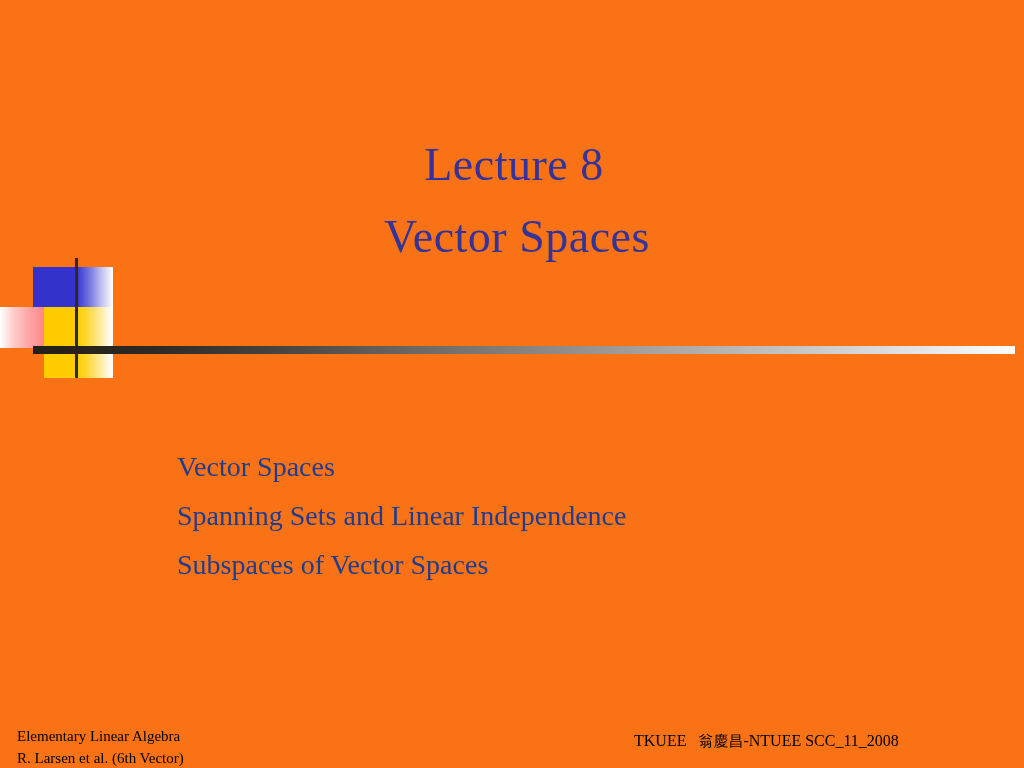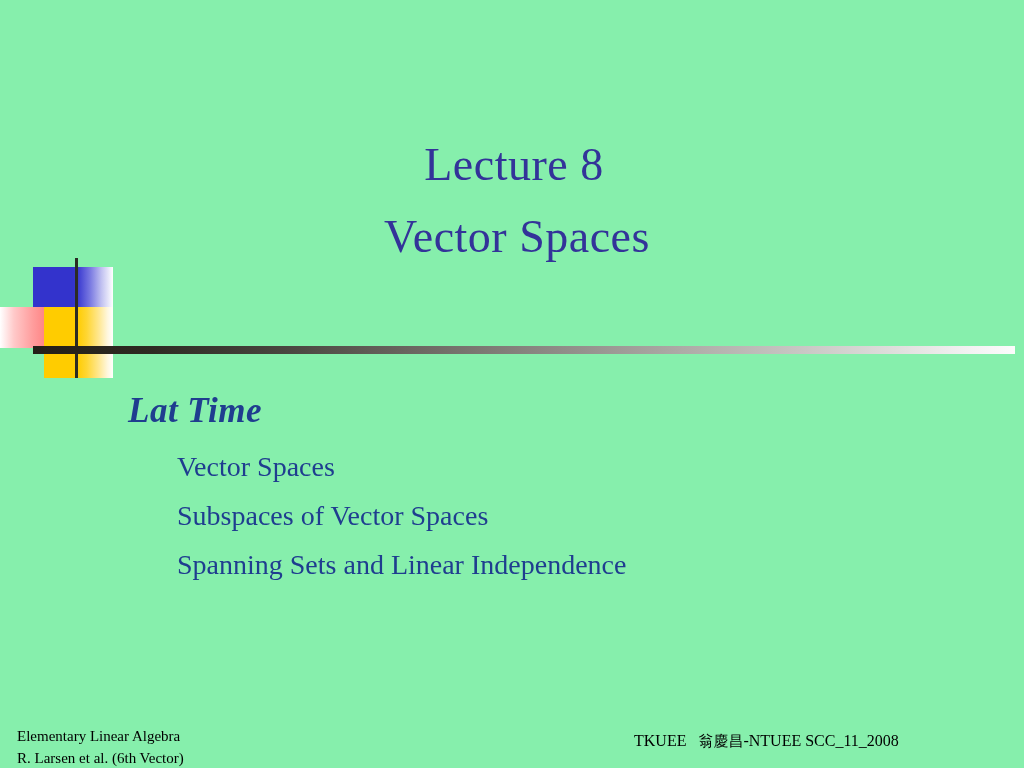--- a/index.html
+++ b/index.html
@@ -9,21 +9,21 @@
     background: #ffffff;
   }
   body {
     font-family: "Liberation Serif", "DejaVu Serif", serif;
   }
 
   #slide {
     position: relative;
     width: 1024px;
     height: 768px;
-    background: #86efac;
+    background: #f97316;
     overflow: hidden;
   }
 
   
   .title-block {
     position: absolute;
     left: 0;
     top: 140px;
     width: 1024px;
     text-align: center;
@@ -170,30 +170,29 @@
     <div class="title-line title-line-1">Lecture 8</div>
     <div class="title-line title-line-2">Vector Spaces</div>
   </div>
 
   <div class="deco deco-blue"></div>
   <div class="deco deco-red"></div>
   <div class="deco deco-yellow"></div>
   <div class="deco deco-vline"></div>
   <div class="deco deco-hline"></div>
 
-  <div class="section-heading">Lat Time</div>
 
   <div class="bullet-list">
 
 
     <div class="bullet-item">Vector Spaces</div>
 
+    <div class="bullet-item">Spanning Sets and Linear Independence</div>
+
     <div class="bullet-item">Subspaces of Vector Spaces</div>
-
-    <div class="bullet-item">Spanning Sets and Linear Independence</div>
 
   </div>
 
   <div class="footer-left">
     <div>Elementary Linear Algebra</div>
     <div>R. Larsen et al. (6th Vector)</div>
   </div>
 
   <div class="footer-right"><span>TKUEE</span><span class="cjk">翁慶昌</span><span>-NTUEE SCC_11_2008</span></div>
 

